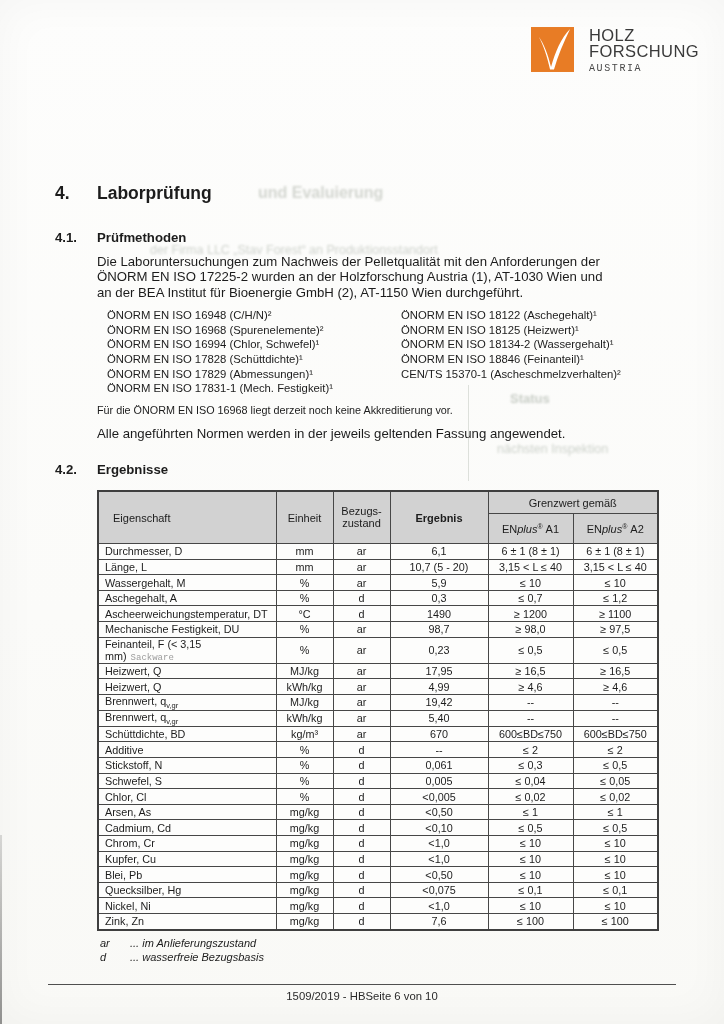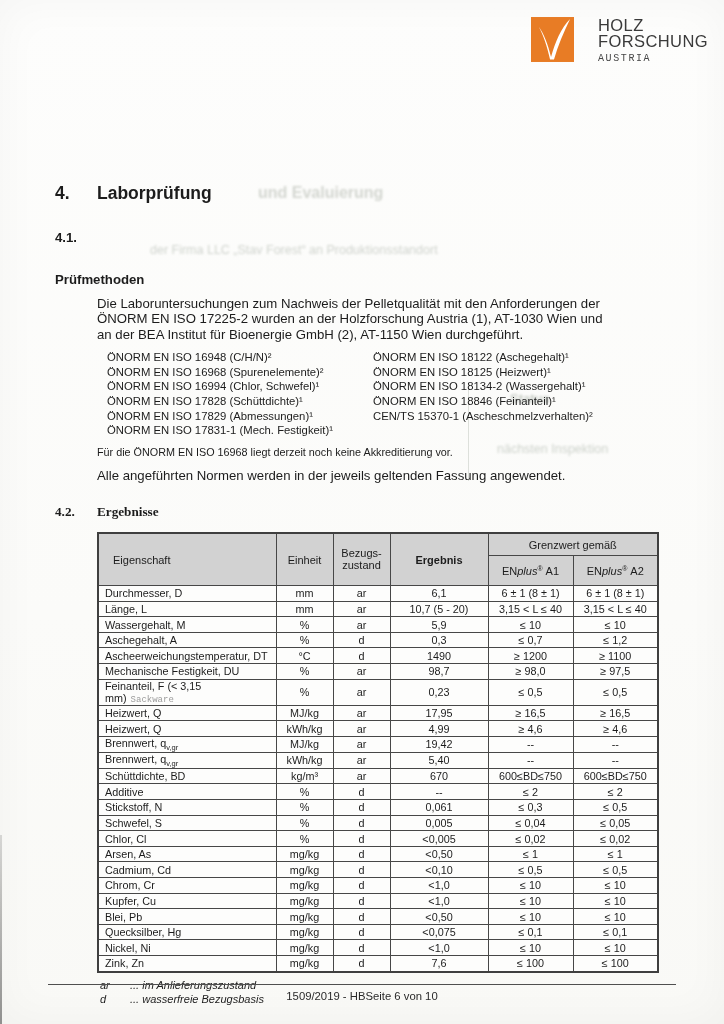--- a/index.html
+++ b/index.html
@@ -10,45 +10,45 @@
     box-shadow:inset 0 0 45px rgba(0,0,0,0.035);
     font-family:"Liberation Sans","DejaVu Sans",sans-serif;
     color:#1c1c1c;
     overflow:hidden;
   }
   
   .edge-left{position:absolute;left:0;top:835px;width:2px;height:189px;
     background:linear-gradient(to bottom,rgba(70,70,70,0.18),rgba(45,45,45,0.5));}
 
   
-  .logo{position:absolute;top:17px;left:531px;display:flex;align-items:flex-start;gap:24px;}
+  .logo{position:absolute;top:27px;left:531px;display:flex;align-items:flex-start;gap:15px;}
   .logo-mark{width:43px;height:45px;display:block;}
   .logo-text{padding-top:1px;}
   .logo-word{font-size:16.5px;line-height:15.5px;letter-spacing:0.4px;color:#3a3a3a;font-weight:500;}
   .logo-country{font-size:10px;letter-spacing:1.6px;color:#474747;margin-top:4px;font-family:Liberation Mono, monospace;}
 
   
   .ghost{position:absolute;color:#c2c7c0;filter:blur(0.8px);white-space:nowrap;pointer-events:none;}
   .ghost-heading{left:258px;top:184px;font-size:16px;font-weight:bold;color:#d3d6d0;}
   .ghost-line1{left:150px;top:243px;font-size:12.5px;color:#d0d4ce;}
   .ghost-status{left:510px;top:391px;font-size:13px;font-weight:bold;color:#c9cec7;}
   .ghost-line2{left:497px;top:442px;font-size:12.5px;color:#ced3cc;}
   .ghost-vline{position:absolute;left:468px;top:385px;width:1px;height:96px;background:#dde0db;filter:blur(0.6px);}
 
   
   .content{position:absolute;top:183px;left:55px;width:620px;}
   .sec{display:flex;}
   .sec-num{width:42px;flex:0 0 42px;font-weight:bold;}
   .h1{font-size:17.5px;line-height:21px;font-weight:bold;}
   .h2{font-size:13.2px;line-height:15px;font-weight:bold;}
-  .h2-41{margin-top:26px;flex-direction:column;}
-  .h2-42{margin-top:20px;font-family:Liberation Serif, serif;}
+  .h2-41{margin-top:26px;}
+  .h2-42{margin-top:20px;}
   .para{margin:9px 0 0 42px;font-size:13.2px;line-height:15.3px;}
   .para-line{white-space:nowrap;}
-  .norms{margin:8px 0 0 52px;display:flex;font-size:11.3px;line-height:14.7px;}
+  .norms{margin:8px 0 0 52px;display:flex;font-size:11.3px;line-height:14.7px;gap:28px;}
   .norms-col-left{width:266px;flex:0 0 266px;}
   .norm-line{white-space:nowrap;}
   .small-note{margin:8px 0 0 42px;font-size:10.8px;line-height:13px;}
   .note{margin:9px 0 0 42px;font-size:13.2px;line-height:16px;}
 
   
   .tblwrap{margin:13px 0 0 42px;}
   table{border-collapse:collapse;table-layout:fixed;width:560px;border:2px solid #3f3f3f;}
   th,td{border:1px solid #474747;overflow:hidden;}
   thead th{background:#d2d2d2;font-weight:normal;font-size:11px;text-align:center;vertical-align:middle;padding:0 2px;}

